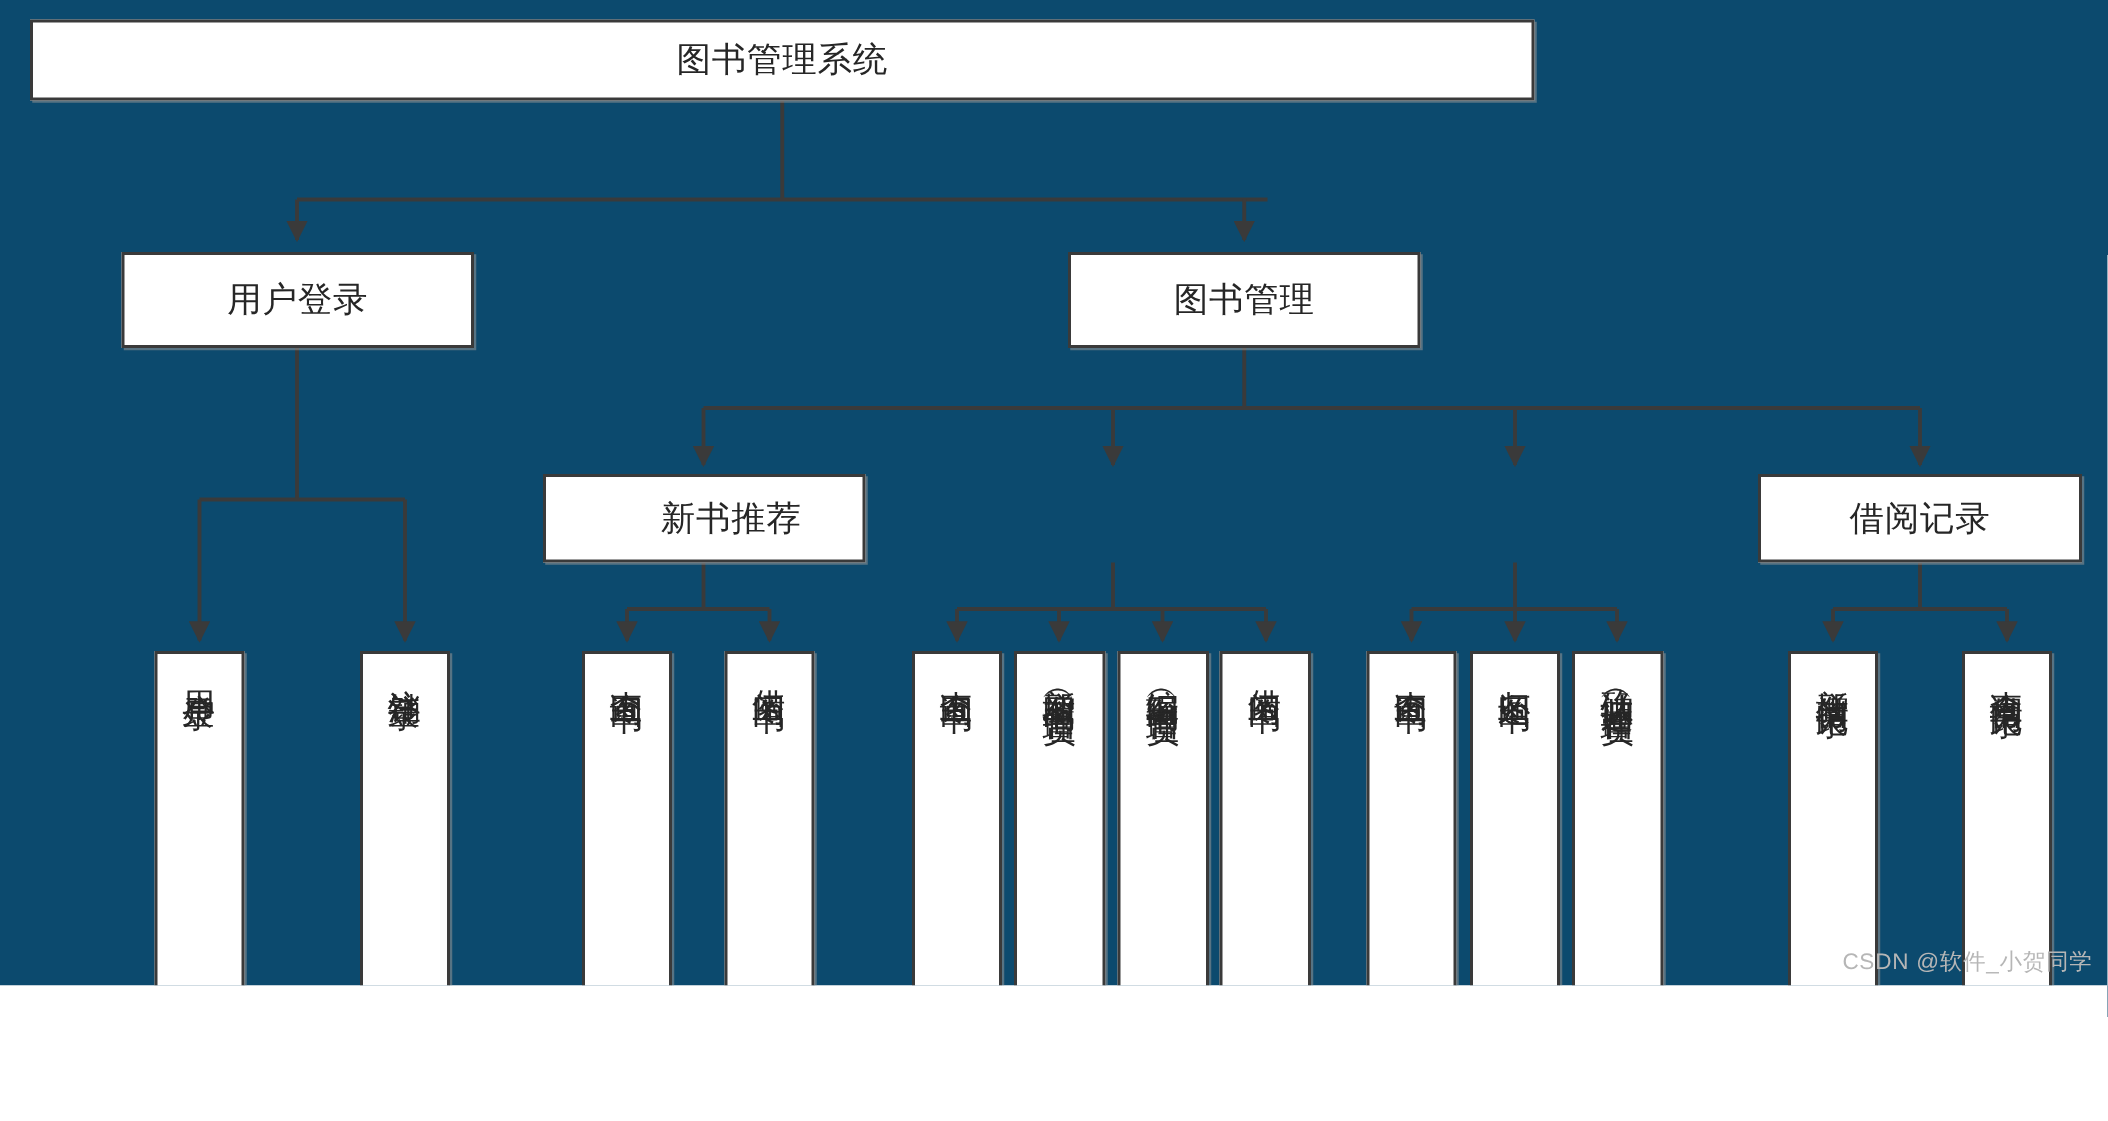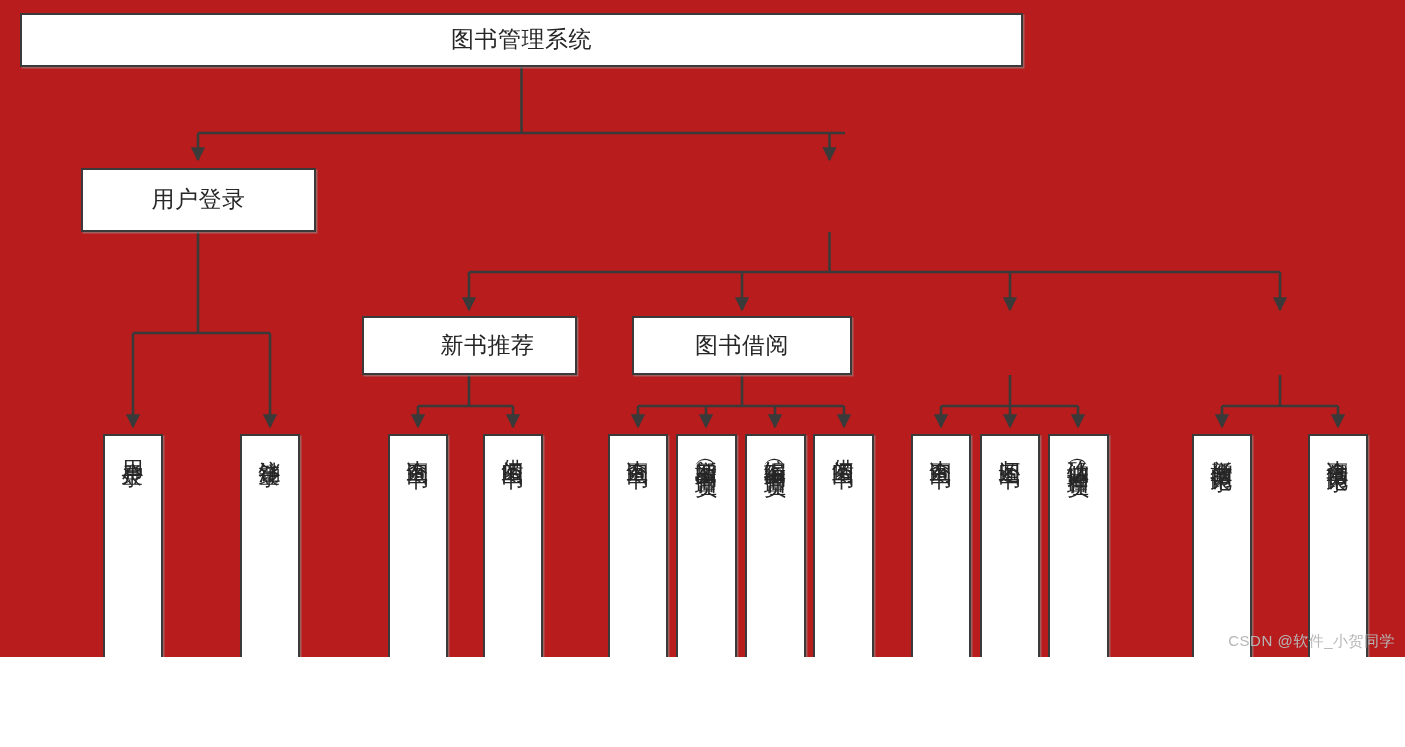--- a/index.html
+++ b/index.html
@@ -7,21 +7,21 @@
     padding: 0;
     background: #ffffff;
   }
   body {
     font-family: "Liberation Sans", "DejaVu Sans", sans-serif;
   }
   #canvas {
     position: relative;
     width: 1405px;
     height: 657px;
-    background: #b91c1c;
+    background: #0c4a6e;
     overflow: hidden;
   }
   svg.edges {
     position: absolute;
     left: 0;
     top: 0;
     width: 1405px;
     height: 747px;
     pointer-events: none;
   }
@@ -122,26 +122,29 @@
     </g>
   </svg>
 
   <div class="node horiz" style="left:20px; top:13px; width:1003px; height:54px;">
     <span class="label">图书管理系统</span>
   </div>
 
   <div class="node horiz" style="left:81px; top:168px; width:235px; height:64px;">
     <span class="label">用户登录</span>
   </div>
+  <div class="node horiz" style="left:712px; top:168px; width:235px; height:64px;">
+    <span class="label">图书管理</span>
+  </div>
 
   <div class="node horiz" style="left:362px; top:316px; width:215px; height:59px;padding-left:36px;">
     <span class="label">新书推荐</span>
   </div>
-  <div class="node horiz" style="left:632px; top:316px; width:220px; height:59px;">
-    <span class="label">图书借阅</span>
+  <div class="node horiz" style="left:1172px; top:316px; width:216px; height:59px;">
+    <span class="label">借阅记录</span>
   </div>
 
   <div class="node vert" style="left:103px; top:434px; width:60px; height:299px;">
     <span class="label">用户登录</span>
   </div>
   <div class="node vert" style="left:240px; top:434px; width:60px; height:299px;">
     <span class="label">注销登录</span>
   </div>
 
   <div class="node vert" style="left:388px; top:434px; width:60px; height:299px;">

